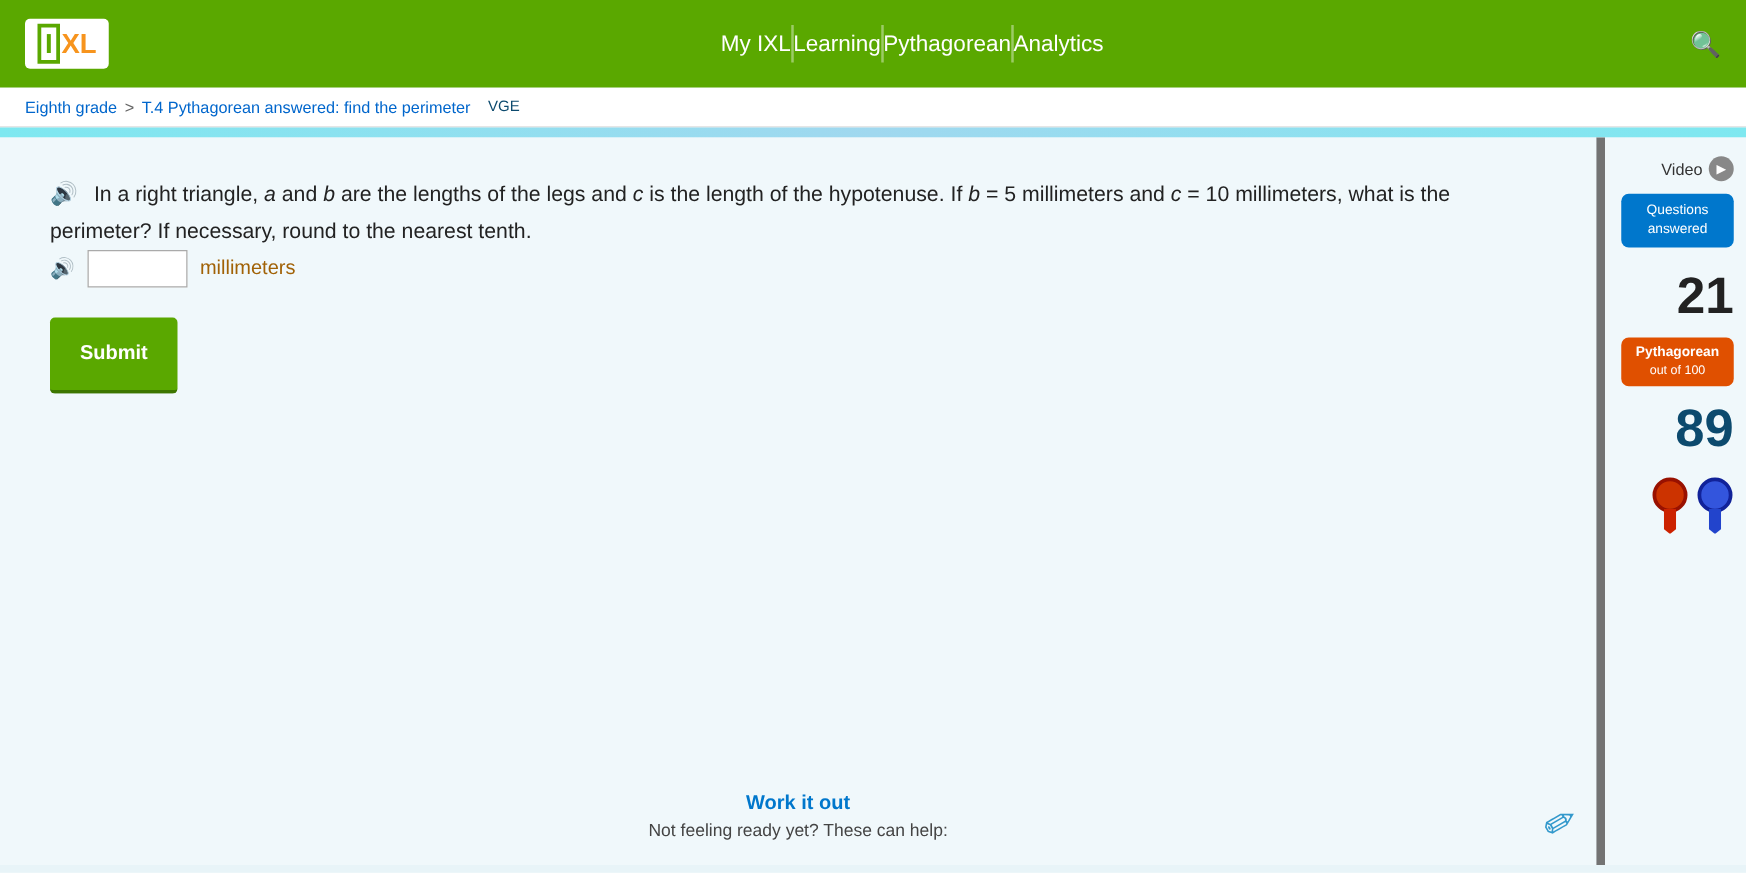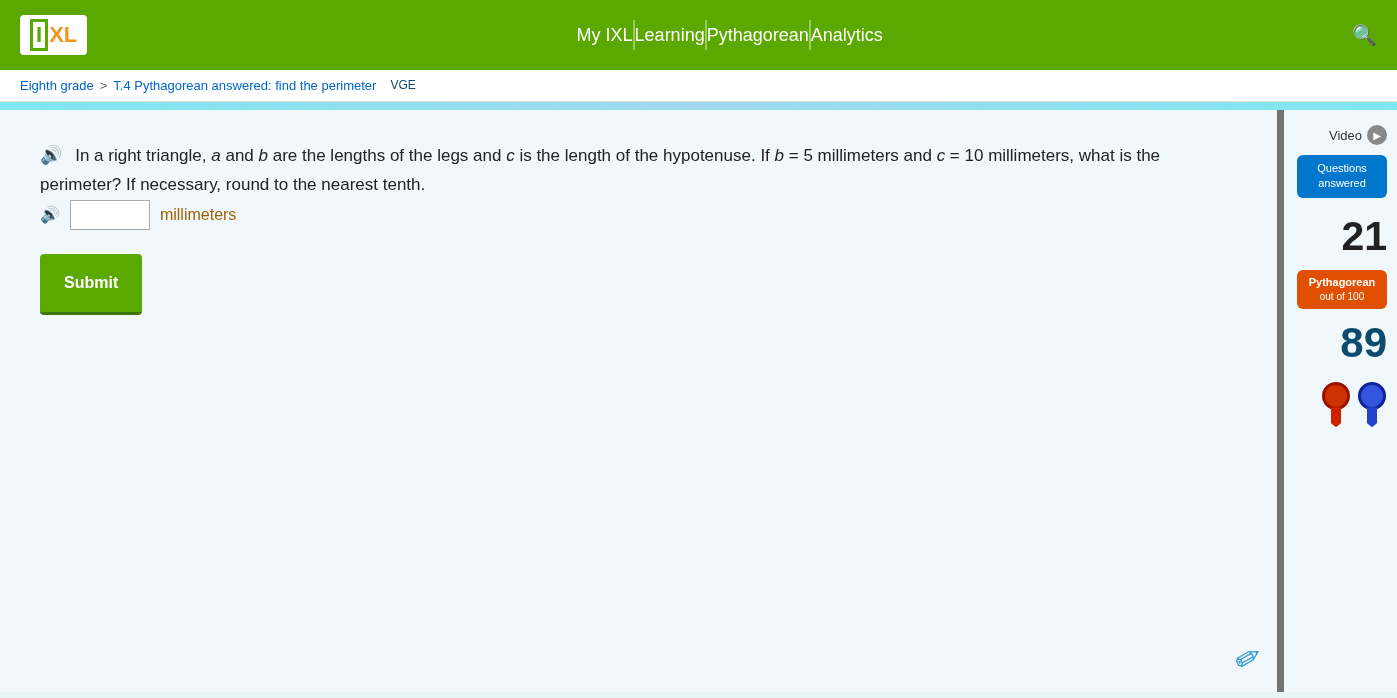--- a/index.html
+++ b/index.html
@@ -320,20 +320,24 @@
     <div class="answer-row">
       <span class="speaker-icon">🔊</span>
       <input class="answer-input" type="text" style="">
       <span class="answer-label">millimeters</span>
     </div>
 
     
     <button class="submit-btn">Submit</button>
 
     
+    <div class="help-section">
+      <div class="work-it-out">Work it out</div>
+      <div class="not-ready">Not feeling ready yet? These can help:</div>
+    </div>
 
     
     <div class="pencil-corner">✏</div>
 
   </div>
 
   <div class="sidebar">
 
     <div class="video-btn">
       <span>Video</span>

